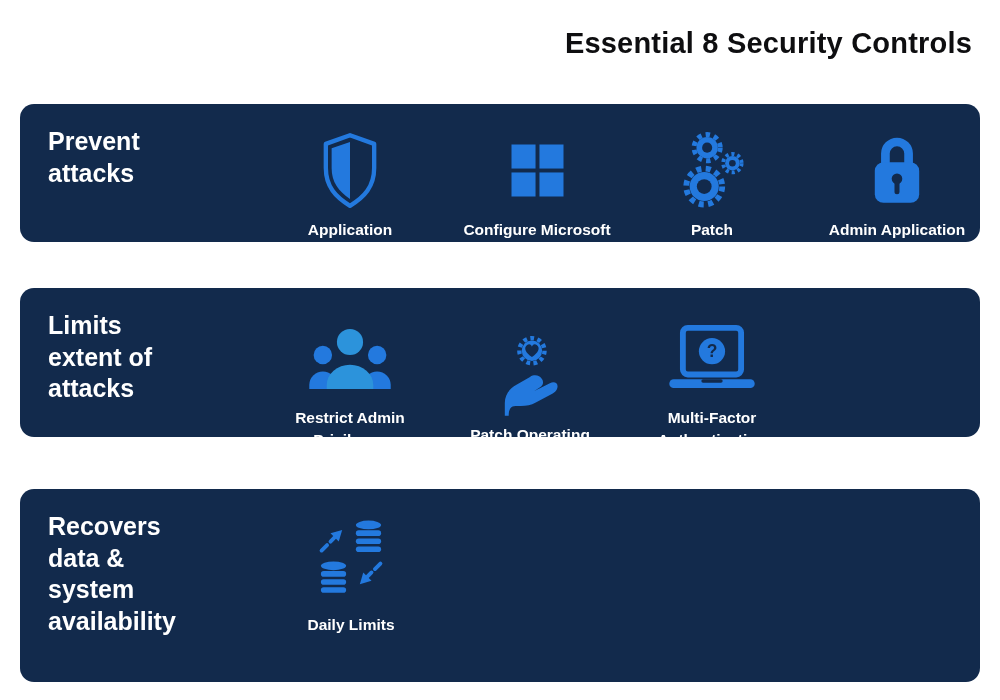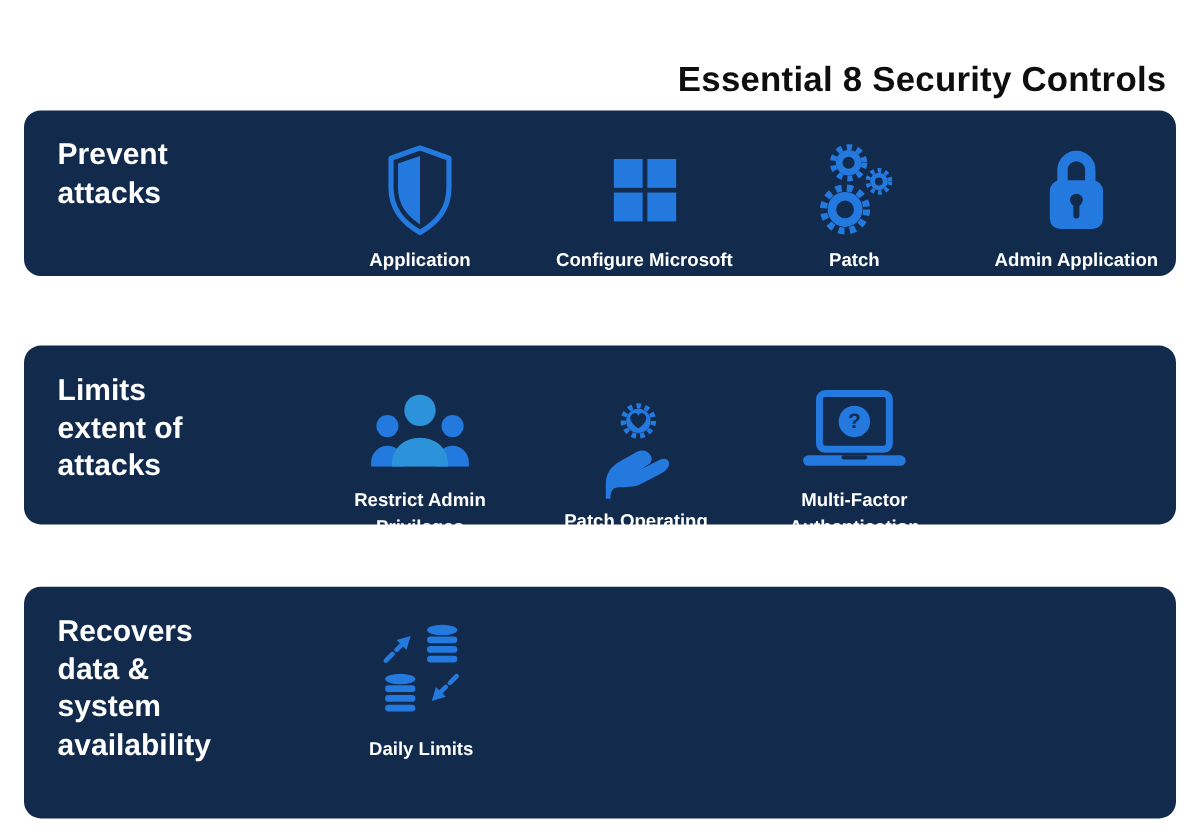--- a/index.html
+++ b/index.html
@@ -14,30 +14,29 @@
   }
   .page-title {
     position: absolute;
     top: 27px;
     right: 28px;
     font-size: 29px;
     font-weight: 800;
     color: #0e0e10;
     letter-spacing: 0.2px;
     white-space: nowrap;
-    margin-top: 24px;
   }
   .panel {
     position: absolute;
     left: 20px;
     width: 960px;
     background: #122a4c;
     border-radius: 14px;
   }
-  .panel-1 { top: 92px;  height: 138px; }
+  .panel-1 { top: 104px;  height: 138px; }
   .panel-2 { top: 288px; height: 149px; }
   .panel-3 { top: 489px; height: 193px; }
   .panel-heading {
     position: absolute;
     left: 28px;
     top: 22px;
     font-size: 25px;
     font-weight: 800;
     line-height: 1.26;
     color: #ffffff;

